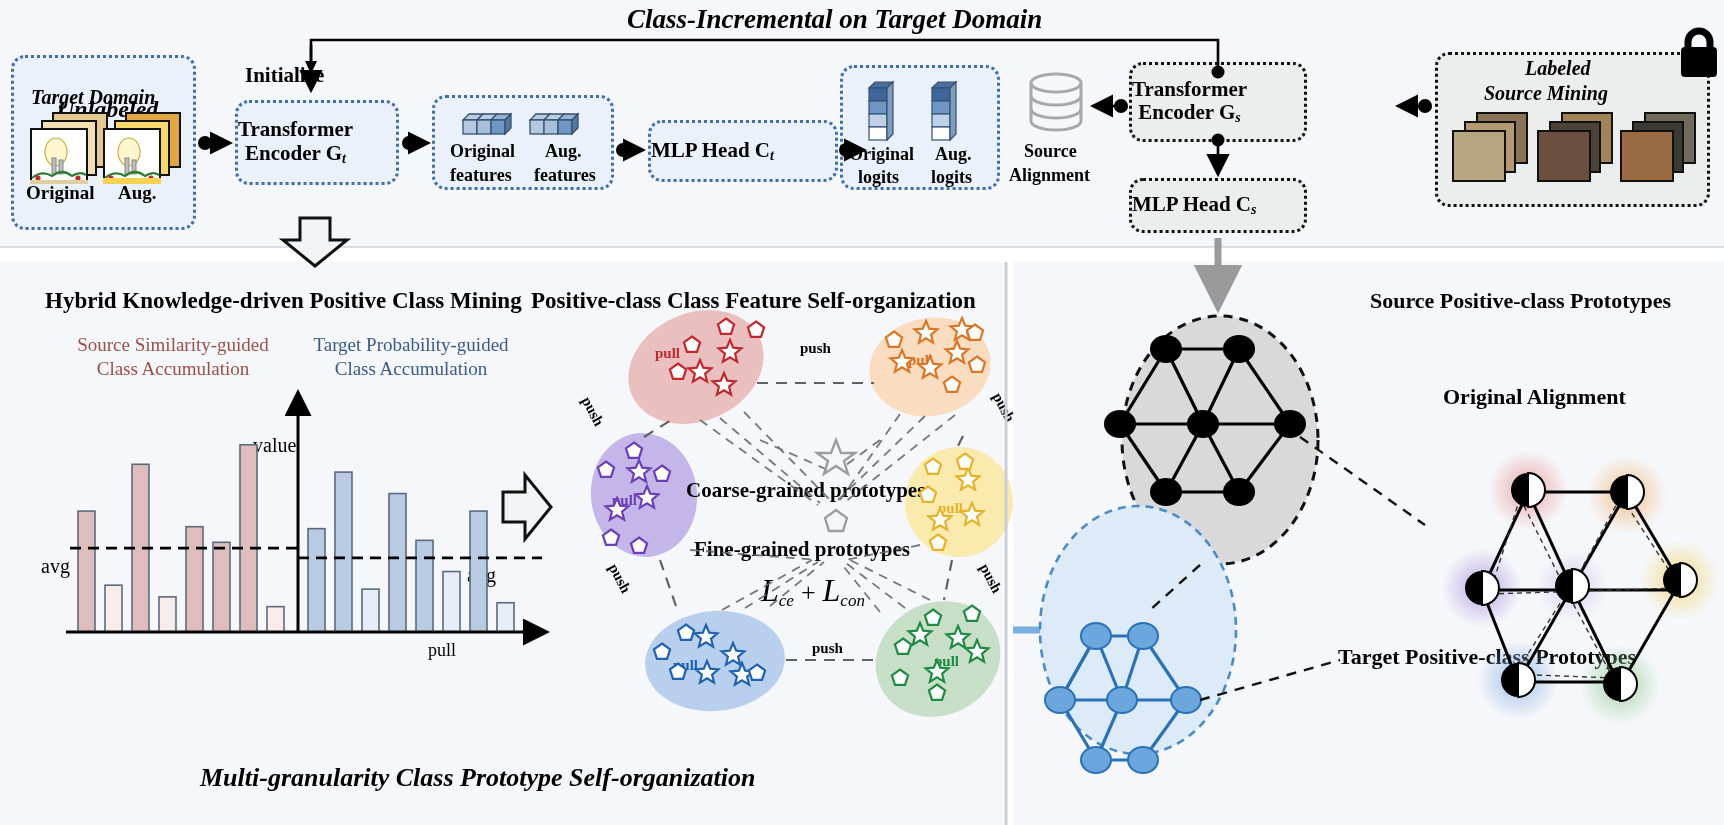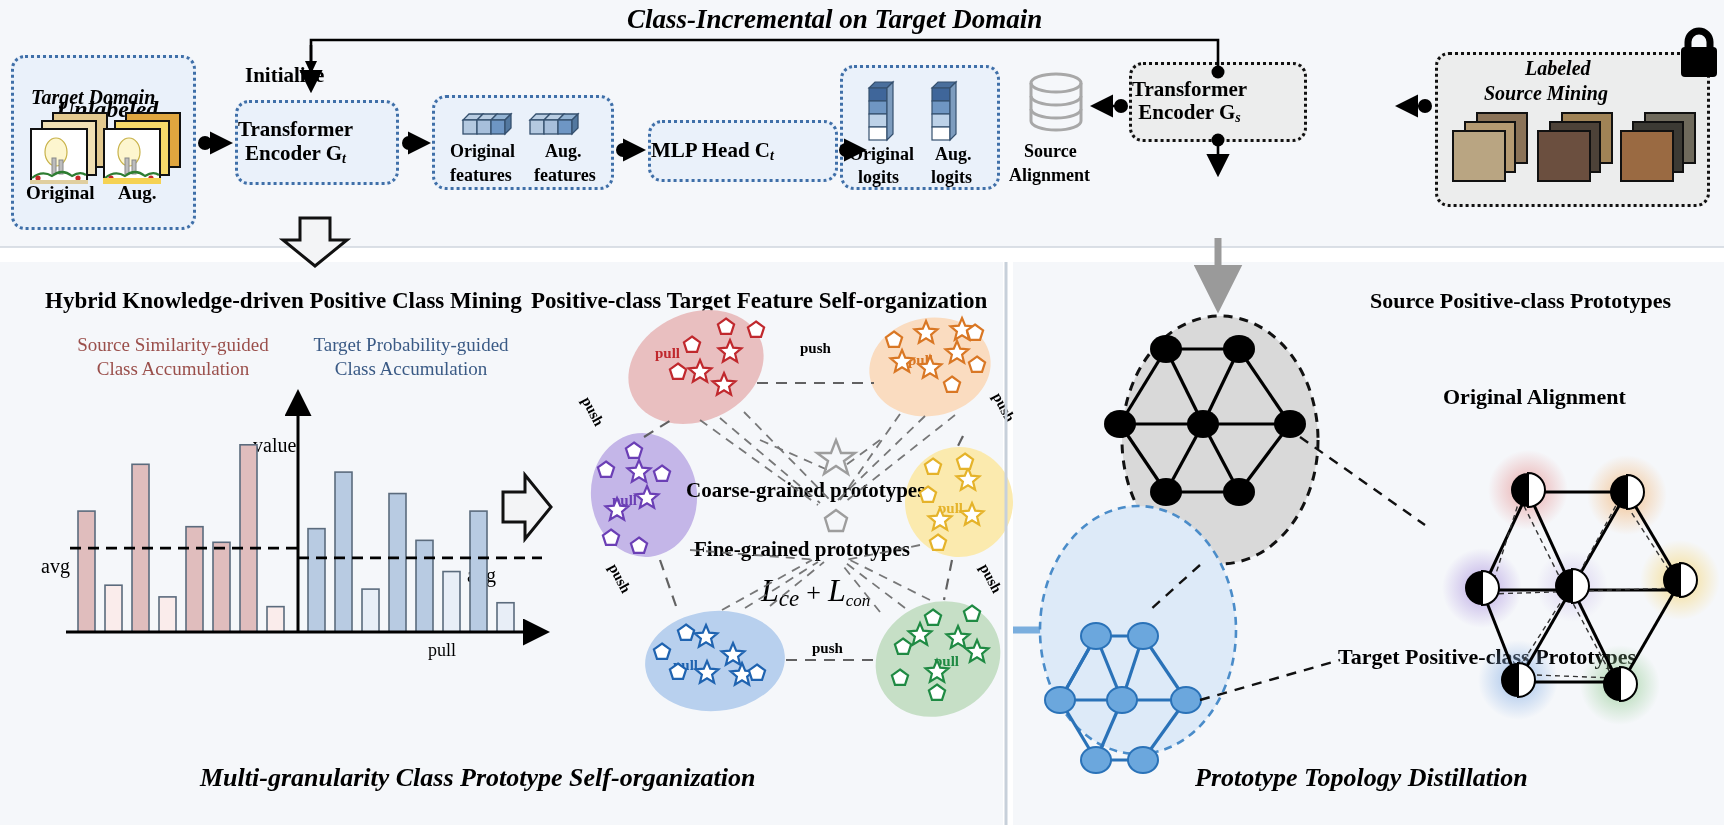--- a/index.html
+++ b/index.html
@@ -178,20 +178,25 @@
   <div class="t bold" style="left:1024px;top:141px;font-size:18px;">Source</div>
   <div class="t bold" style="left:1009px;top:165px;font-size:18px;">Alignment</div>
 
   <div class="box box-gray" style="left:1129px;top:62px;width:178px;height:80px;">
     <div class="box-lbl" style="font-size:21px;">
       <span>Transformer</span><br>
       <span>Encoder G</span><span class="maththin" style="font-size:14px;vertical-align:-3px;">s</span>
     </div>
   </div>
 
+  <div class="box box-gray" style="left:1129px;top:178px;width:178px;height:55px;">
+    <div class="box-lbl" style="font-size:21px;">
+      <span>MLP Head C</span><span class="maththin" style="font-size:14px;vertical-align:-3px;">s</span>
+    </div>
+  </div>
 
   <div class="box box-gray" style="left:1435px;top:52px;width:275px;height:155px;"></div>
   <div class="t title-it" style="left:1525px;top:57px;font-size:20px;">Labeled</div>
   <div class="t title-it" style="left:1484px;top:82px;font-size:20px;">Source Mining</div>
 
   <div class="img-stack" style="left:1452px;top:112px;">
     <div class="ph" style="left:24px;top:0px;width:52px;height:52px;background:#8b7358;"></div>
     <div class="ph" style="left:12px;top:9px;width:52px;height:52px;background:#b49a72;"></div>
     <div class="ph" style="left:0px;top:18px;width:54px;height:52px;background:#b9a582;"></div>
   </div>
@@ -207,21 +212,21 @@
   </div>
 
   <div class="cube-wrap" style="left:1676px;top:26px;">
     <svg width="46" height="54">
       <path d="M12 22 V16 a11 11 0 0 1 22 0 V22" fill="none" stroke="#000" stroke-width="7"></path>
       <rect x="5" y="21" width="36" height="30" rx="4" fill="#000"></rect>
     </svg>
   </div>
 
   <div class="t bold" style="left:45px;top:288px;font-size:23px;text-align:right;">Hybrid Knowledge-driven Positive Class Mining</div>
-  <div class="t bold" style="left:531px;top:288px;font-size:23px;">Positive-class Target Feature Self-organization</div>
+  <div class="t bold" style="left:531px;top:288px;font-size:23px;">Positive-class Class Feature Self-organization</div>
 
   <div class="legend" style="left:58px;top:333px;width:230px;color:#9a4f4b;">
     <span>Source Similarity-guided</span><br>
     <span>Class Accumulation</span>
   </div>
   <div class="legend" style="left:296px;top:333px;width:230px;color:#3a5a85;">
     <span>Target Probability-guided</span><br>
     <span>Class Accumulation</span>
   </div>
 
@@ -253,34 +258,33 @@
   <div class="pushlbl" style="left:577px;top:403px;transform:rotate(62deg);">push</div>
   <div class="pushlbl" style="left:988px;top:399px;transform:rotate(62deg);">push</div>
   <div class="pushlbl" style="left:604px;top:570px;transform:rotate(62deg);">push</div>
   <div class="pushlbl" style="left:975px;top:570px;transform:rotate(62deg);">push</div>
   <div class="pushlbl" style="left:812px;top:640px;">push</div>
 
   <div class="t bold" style="left:686px;top:478px;font-size:21px;">Coarse-grained prototypes</div>
   <div class="t bold" style="left:694px;top:537px;font-size:21px;">Fine-grained  prototypes</div>
 
   <div class="t" style="left:761px;top:572px;font-size:28px;">
-    <span class="maththin" style="font-size:32px;">L</span><span class="maththin" style="font-size:23px;vertical-align:-5px;">ce</span>
+    <span class="maththin" style="font-size:32px;">L</span><span class="maththin" style="font-size:17px;vertical-align:-5px;">ce</span>
     <span style="font-size:26px;">+</span>
     <span class="maththin" style="font-size:32px;">L</span><span class="maththin" style="font-size:17px;vertical-align:-5px;">con</span>
   </div>
 
   <div class="t bold" style="left:1370px;top:288px;font-size:22px;">Source Positive-class Prototypes</div>
 
   <div class="t title-it" style="left:200px;top:763px;font-size:26px;">Multi-granularity Class Prototype Self-organization</div>
   <div class="t bold" style="left:1443px;top:384px;font-size:22px;">Original Alignment</div>
   <div class="t bold" style="left:1338px;top:644px;font-size:22px;">Target Positive-class Prototypes</div>
   <div class="t" style="left:1232px;top:485px;font-size:28px;">
     <span class="maththin" style="font-size:32px;">L</span><span class="maththin" style="font-size:17px;vertical-align:-5px;">ptd</span>
   </div>
-  <div class="t title-it" style="left:1195px;top:763px;font-size:26px;">Prototype Topology Distillation</div>
 
   <svg class="ov" id="overlay">
     <defs>
       <marker id="ah" markerWidth="9" markerHeight="9" refX="7" refY="4.5" orient="auto">
         <path d="M0 0 L9 4.5 L0 9 z" fill="#000"></path>
       </marker>
       <marker id="ahg" markerWidth="7" markerHeight="7" refX="5.5" refY="3.5" orient="auto">
         <path d="M0 0 L7 3.5 L0 7 z" fill="#9a9a9a"></path>
       </marker>
       <marker id="ahb" markerWidth="7" markerHeight="7" refX="5.5" refY="3.5" orient="auto">

